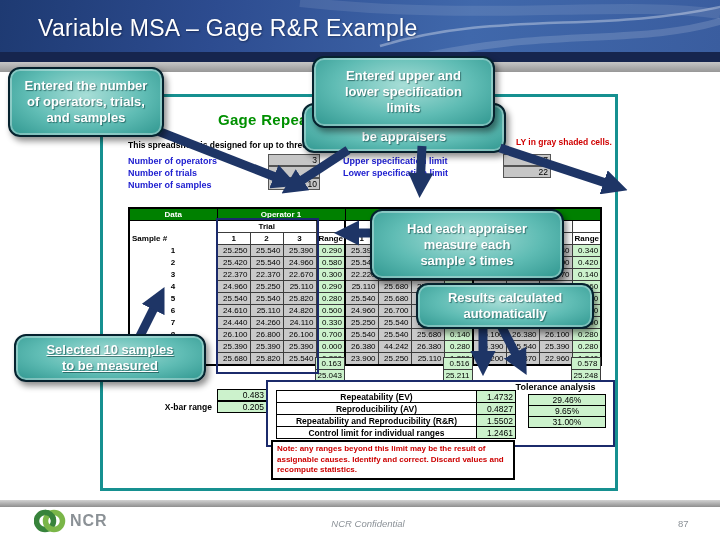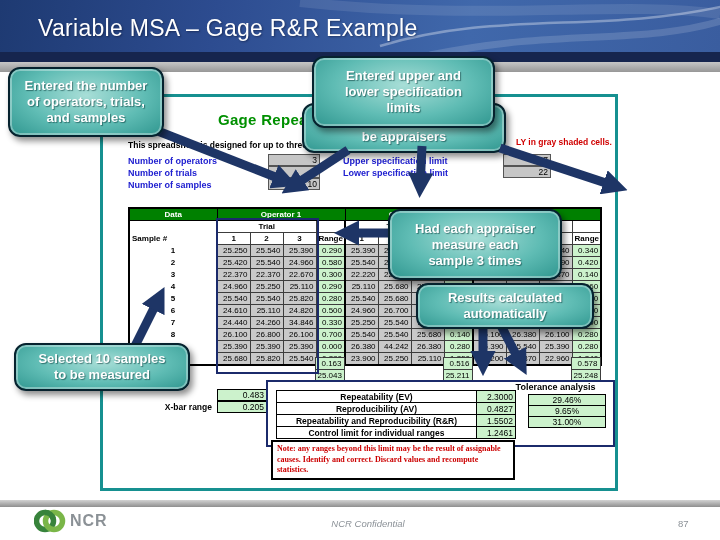--- a/index.html
+++ b/index.html
@@ -47,36 +47,36 @@
          font-size:8.5px;text-align:right;padding:0 2px;line-height:10px;}
   
   .results-box{position:absolute;left:163px;top:283px;width:345px;height:63px;border:2px solid #1b2a6b;background:#fff;}
   #results-tb{position:absolute;left:8px;top:8px;border-collapse:collapse;font-size:8.5px;padding-left:37px;}
   #results-tb .rl{border:1px solid #000;font-weight:bold;text-align:center;width:195px;height:11px;padding:0 2px;white-space:nowrap;}
   #results-tb .rv{border:1px solid #000;background:#ccf2cc;text-align:right;width:34px;padding:0 2px;}
   .tol-title{position:absolute;left:235px;top:0px;width:105px;text-align:center;font-size:9px;font-weight:bold;white-space:nowrap;}
   #tol-tb{position:absolute;left:260px;top:12px;border-collapse:collapse;font-size:8.5px;}
   #tol-tb .tc{border:1.5px solid #000;background:#ccf2cc;width:76px;height:10px;text-align:center;padding:0;}
   .note-box{position:absolute;left:168px;top:343px;width:232px;border:2px solid #000;background:#fff;
-            color:#cc0000;font-weight:bold;font-size:8px;line-height:10.5px;padding:2px 4px;font-family:Liberation Serif, serif;}
+            color:#cc0000;font-weight:bold;font-size:8px;line-height:10.5px;padding:2px 4px;}
   
   .arrows{position:absolute;left:0;top:0;z-index:58;pointer-events:none;}
   
   .callout{position:absolute;border:2px solid #06222e;border-radius:12px;
            background:radial-gradient(ellipse at 50% 40%,#a8ded7 0%,#5fbcb4 55%,#2f968f 100%);
            box-shadow:3px 4px 6px rgba(0,0,0,.45),inset 0 0 0 2px rgba(255,255,255,.35);
            color:#fff;font-weight:bold;font-size:13px;line-height:16px;text-align:center;
            display:flex;align-items:center;justify-content:center;padding:4px 8px;box-sizing:border-box;
            z-index:60;text-shadow:1px 1px 1px rgba(0,50,50,.55);white-space:pre-line;}
   .c1{left:8px;top:67px;width:156px;height:70px;}
   .c2{left:312px;top:56px;width:183px;height:72px;z-index:62;}
   .c3{left:302px;top:103px;width:204px;height:50px;z-index:55;align-items:flex-end;padding-bottom:6px;}
-  .c4{left:388px;top:209px;width:174px;height:71px;}
+  .c4{left:370px;top:209px;width:194px;height:71px;}
   .c5{left:416px;top:283px;width:178px;height:46px;}
-  .c6{left:14px;top:343px;width:176px;height:48px;}
+  .c6{left:14px;top:334px;width:192px;height:48px;text-decoration:underline;}
   
   .footer-divider{position:absolute;left:0;top:500px;width:720px;height:7px;
                   background:linear-gradient(#d2d2d2,#8f8f8f);}
   .footer-logo{position:absolute;left:34px;top:508px;display:flex;align-items:center;gap:4px;}
   .brand-text{color:#8b9196;font-weight:bold;font-size:16px;letter-spacing:1px;}
   .footer-center{position:absolute;left:8px;top:518px;width:720px;text-align:center;
                  color:#8c9298;font-size:9.5px;font-style:italic;}
   .footer-page{position:absolute;left:678px;top:518px;color:#8c9298;font-size:9.5px;}
 </style>
 </head>
@@ -246,21 +246,21 @@
             <td class="b grn">1.740</td>
             <td class="b gray thL">25.110</td>
             <td class="b gray">24.960</td>
             <td class="b gray">25.250</td>
             <td class="b grn">0.290</td>
           </tr>
           <tr>
             <td class="nob bold ctr">7</td>
             <td class="b gray thL">24.440</td>
             <td class="b gray">24.260</td>
-            <td class="b gray">34.846</td>
+            <td class="b gray">24.110</td>
             <td class="b grn">0.330</td>
             <td class="b gray thL">25.250</td>
             <td class="b gray">25.540</td>
             <td class="b gray">25.110</td>
             <td class="b grn">0.430</td>
             <td class="b gray thL">25.390</td>
             <td class="b gray">25.540</td>
             <td class="b gray">25.250</td>
             <td class="b grn">0.290</td>
           </tr>
@@ -364,21 +364,21 @@
 
     <div class="xlabel">X-bar range</div>
     <div class="xcell" style="top:292px">0.483</div>
     <div class="xcell" style="top:304px">0.205</div>
 
     <div class="results-box">
       <table id="results-tb">
           <tbody>
             <tr>
               <td class="rl">Repeatability (EV)</td>
-              <td class="rv">2.3000</td>
+              <td class="rv">1.4732</td>
             </tr>
             <tr>
               <td class="rl">Reproducibility (AV)</td>
               <td class="rv">0.4827</td>
             </tr>
             <tr>
               <td class="rl">Repeatability and Reproducibility (R&amp;R)</td>
               <td class="rv">1.5502</td>
             </tr>
             <tr>

